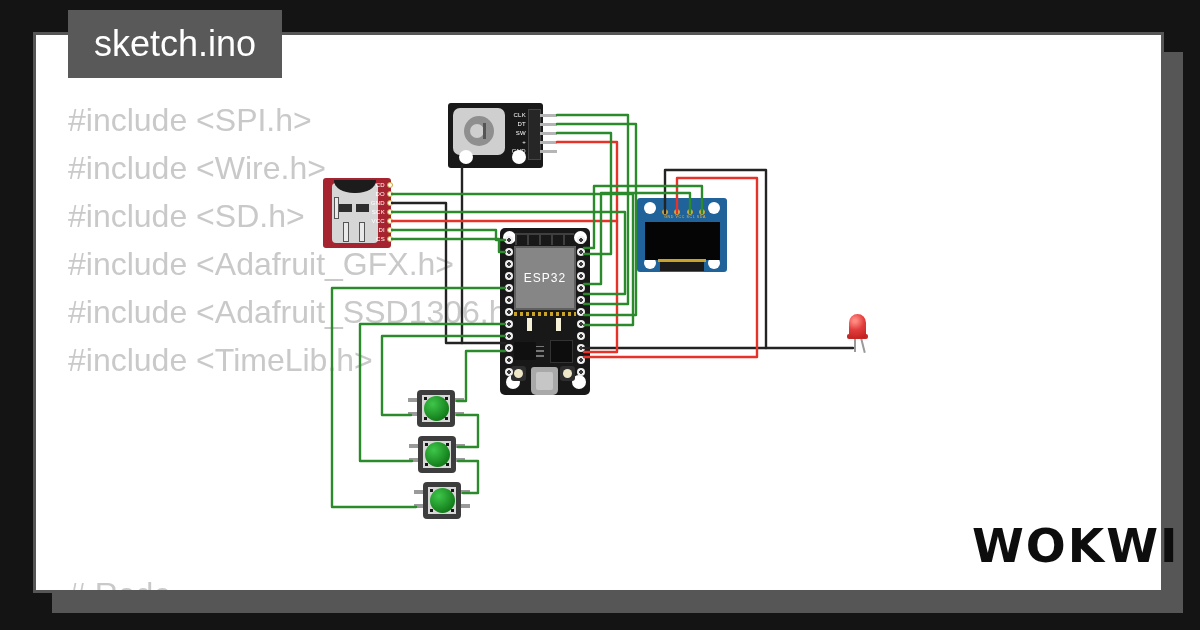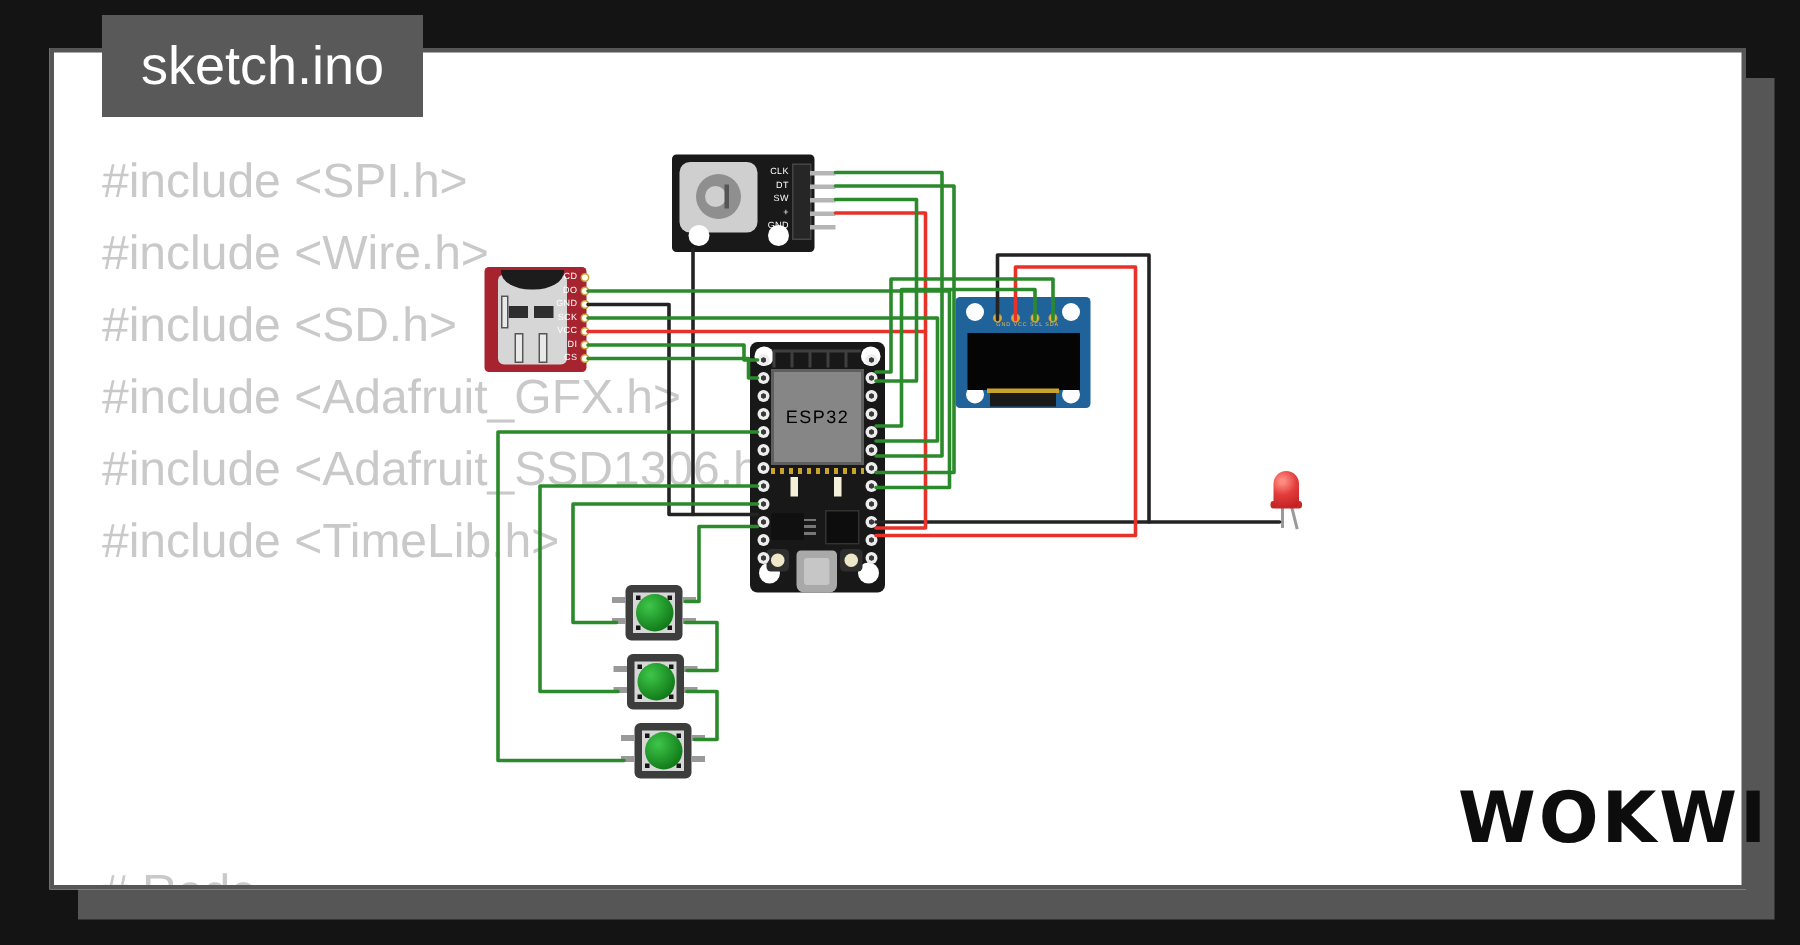--- a/index.html
+++ b/index.html
@@ -107,21 +107,21 @@
     <div class="pad" style="left:64px;top:58px;width:6px;height:6px;"></div>
   </div>
 
   <div class="abs comp" style="left:500px;top:228px;width:90px;height:167px;background:#181818;border-radius:5px;">
     <div class="hole" style="left:3px;top:3px;width:13px;height:13px;"></div>
     <div class="hole" style="left:74px;top:3px;width:13px;height:13px;"></div>
     <div class="hole" style="left:6px;top:147px;width:14px;height:14px;"></div>
     <div class="hole" style="left:72px;top:147px;width:14px;height:14px;"></div>
     <div class="abs" style="left:14px;top:18px;width:62px;height:64px;background:#868686;border:2px solid #5f5f5f;box-sizing:border-box;
                 display:flex;align-items:center;justify-content:center;">
-      <span style="color:#000000;font-size:12px;letter-spacing:1px;">ESP32</span>
+      <span style="color:#ffffff;font-size:12px;letter-spacing:1px;">ESP32</span>
     </div>
     <div class="abs" style="left:14px;top:84px;width:62px;height:4px;background:repeating-linear-gradient(90deg,var(--gold) 0 3px,transparent 3px 6px);"></div>
     <div class="abs" style="left:27px;top:90px;width:5px;height:13px;background:#f5f0d8;"></div>
     <div class="abs" style="left:56px;top:90px;width:5px;height:13px;background:#f5f0d8;"></div>
     <div class="abs" style="left:14px;top:114px;width:22px;height:18px;background:#101010;border-radius:2px;"></div>
     <div class="abs" style="left:36px;top:118px;width:8px;height:11px;background:repeating-linear-gradient(0deg,#777 0 2px,transparent 2px 5px);"></div>
     <div class="abs" style="left:50px;top:112px;width:23px;height:23px;background:#0d0d0d;border:1px solid #333;box-sizing:border-box;"></div>
     <div class="abs" style="left:11px;top:138px;width:15px;height:15px;background:#2e2e2e;border-radius:3px;"></div>
     <div class="abs" style="left:14px;top:141px;width:9px;height:9px;border-radius:50%;background:#efe8c8;"></div>
     <div class="abs" style="left:60px;top:138px;width:15px;height:15px;background:#2e2e2e;border-radius:3px;"></div>

